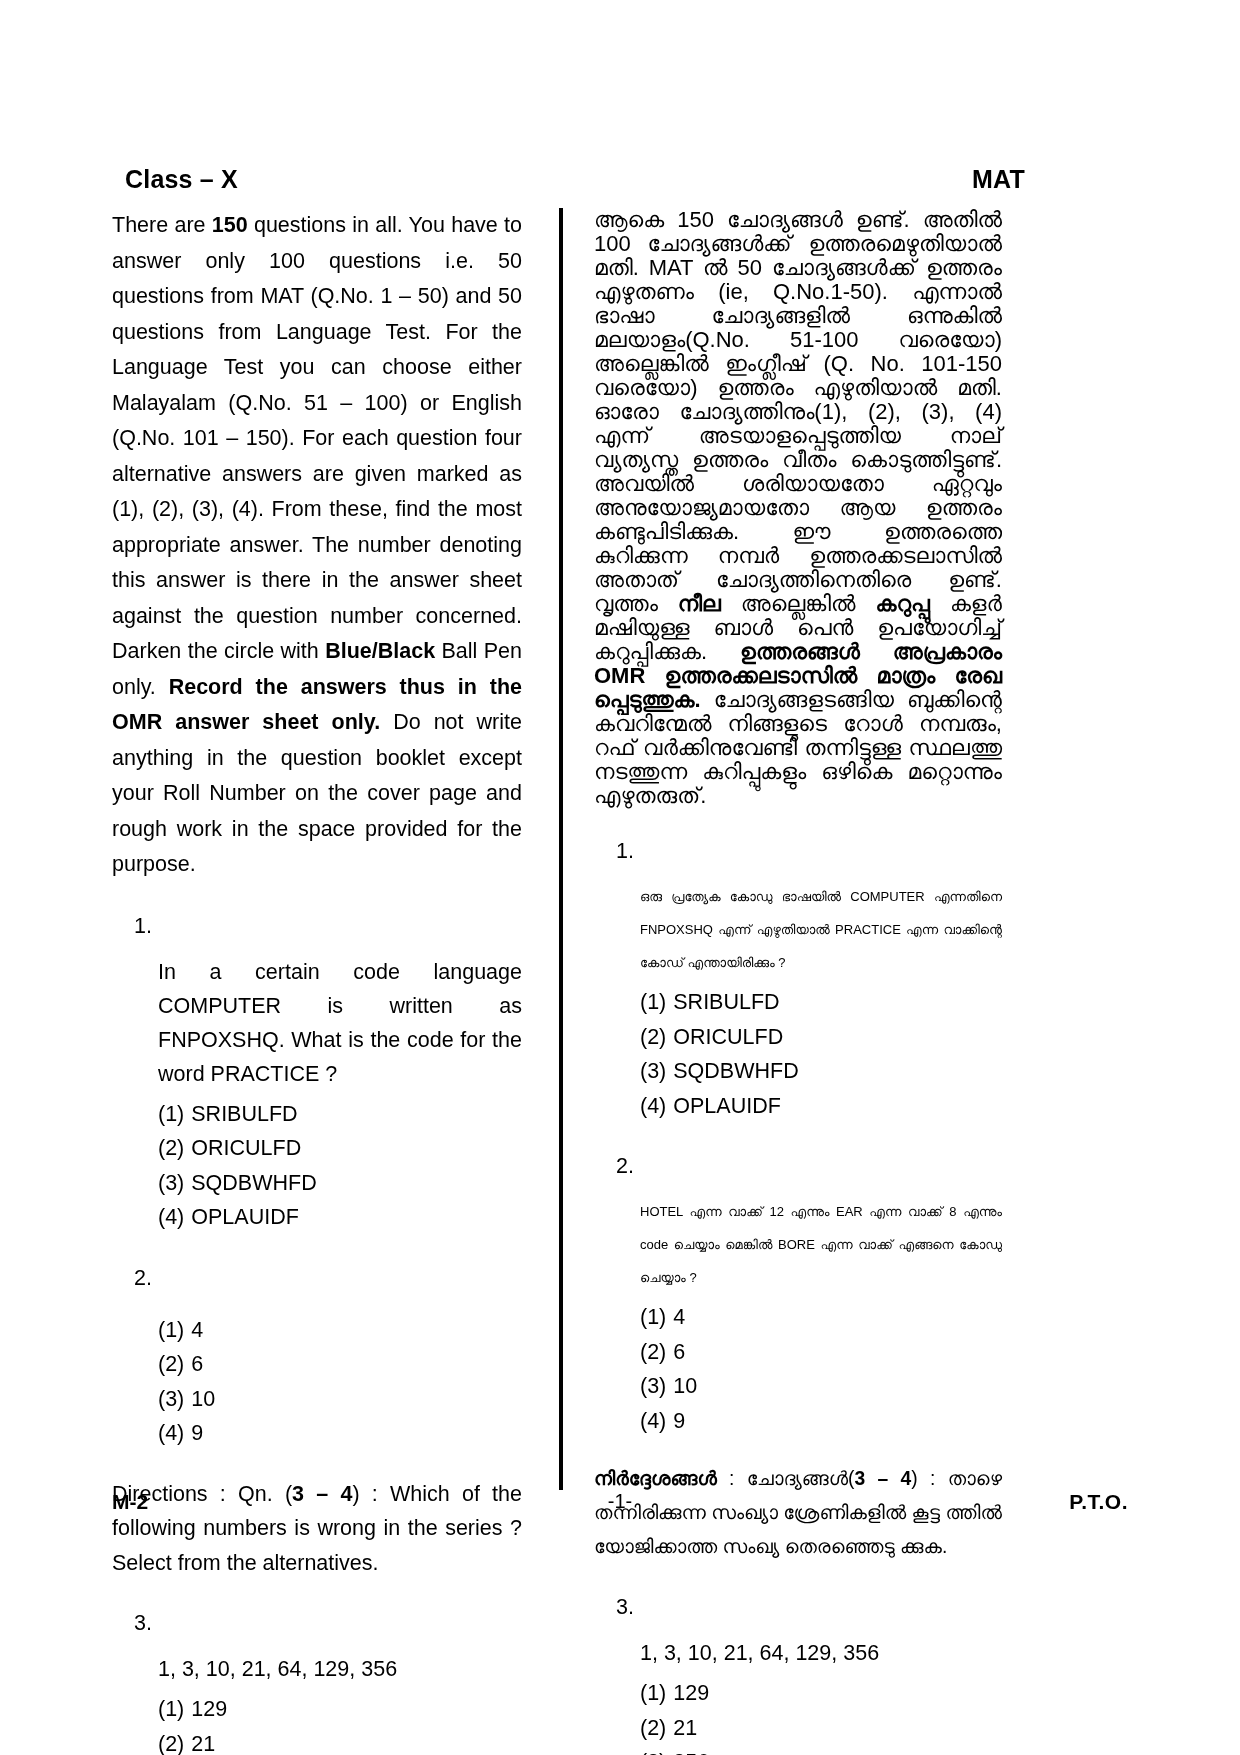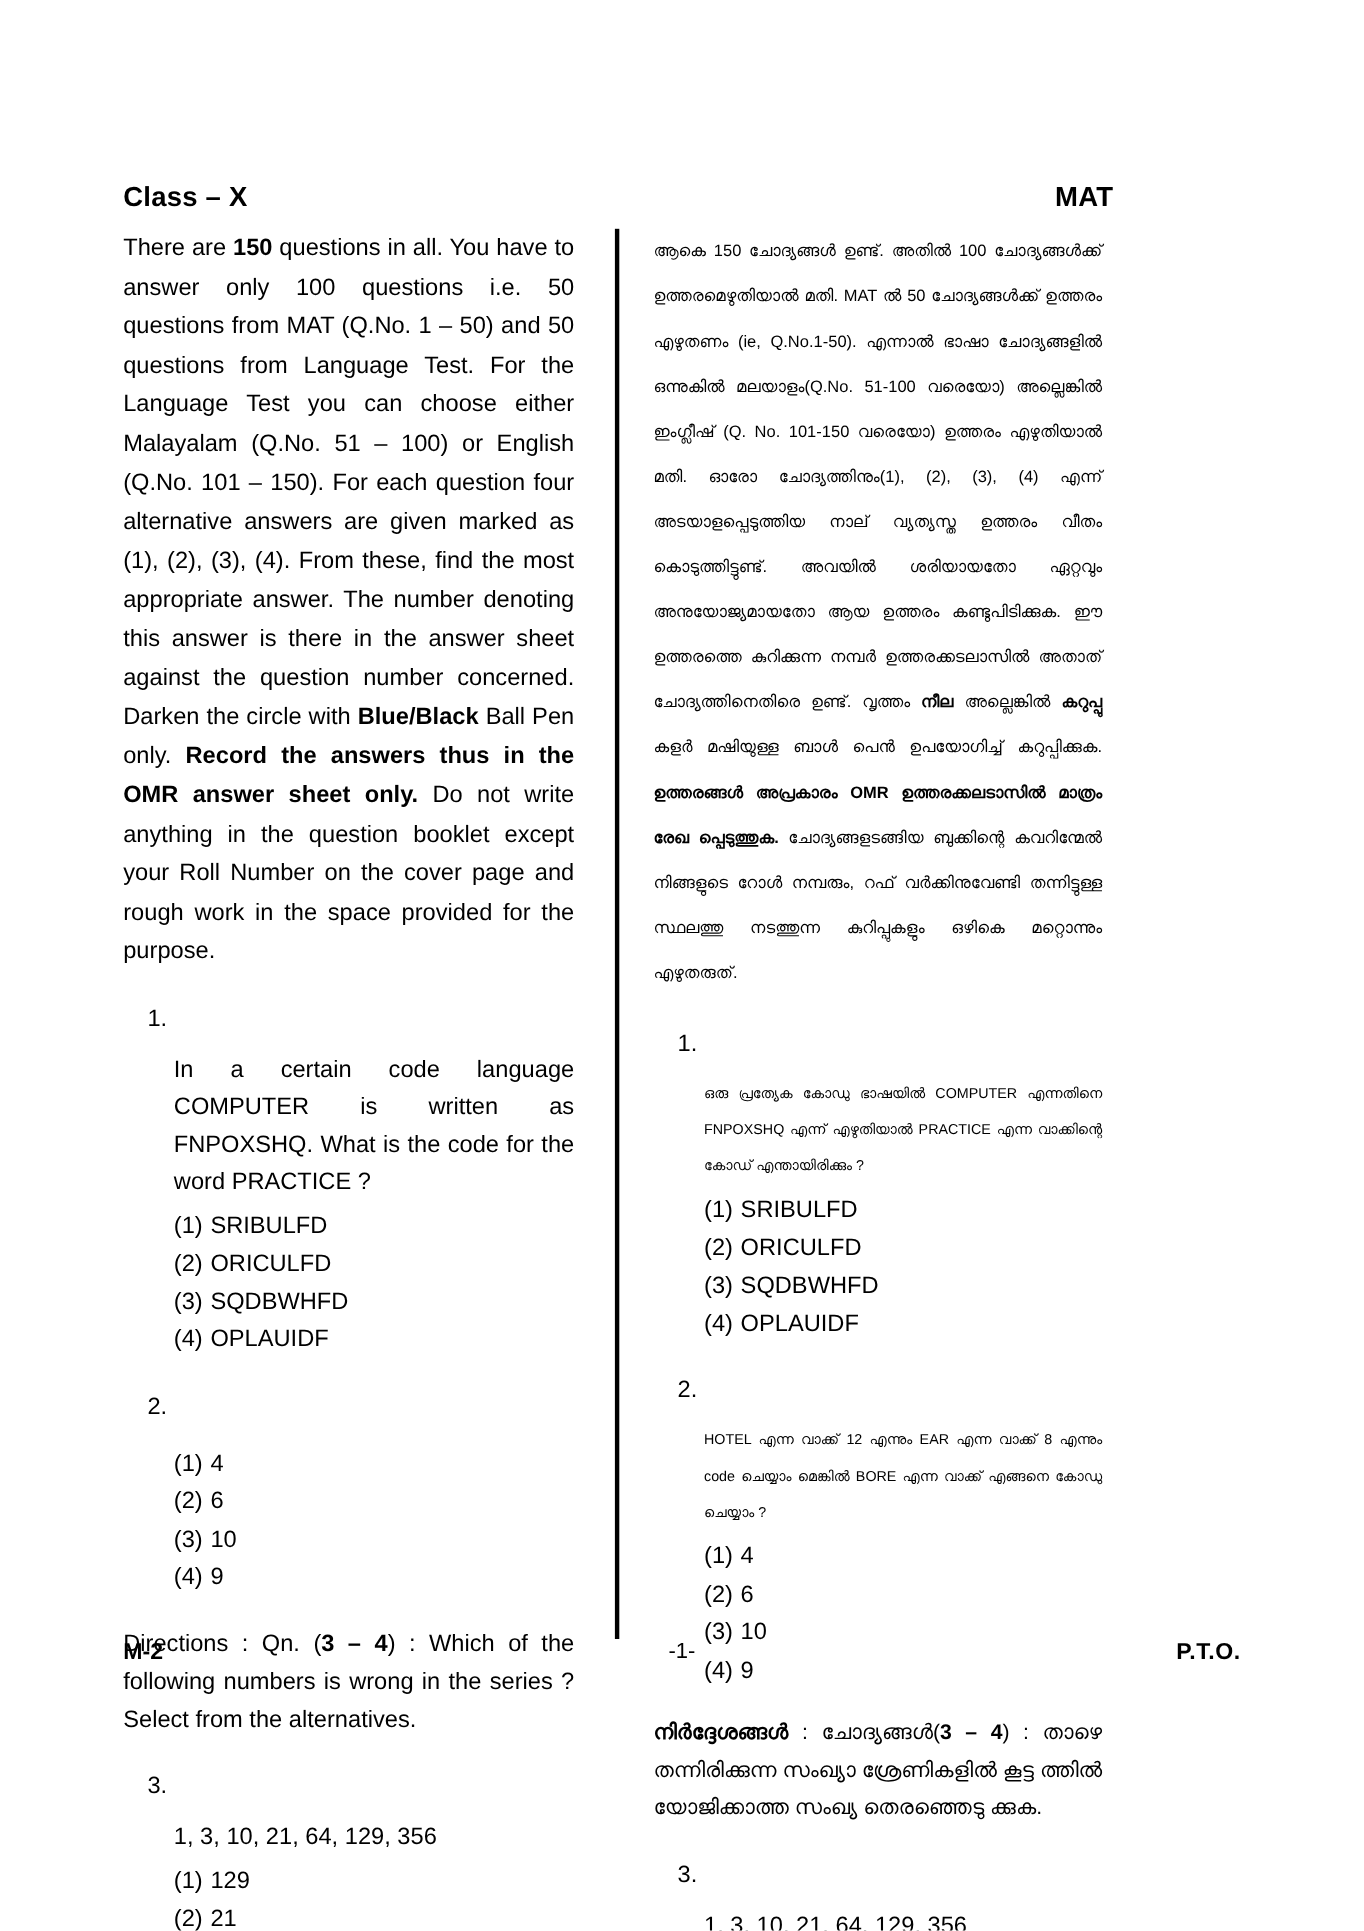--- a/index.html
+++ b/index.html
@@ -18,21 +18,21 @@
   .page {
     position: absolute;
     left: 0; top: 0;
     width: 1240px;
     height: 1755px;
     background: #fff;
   }
   
   .header {
     position: absolute;
-    left: 112px;
+    left: 125px;
     top: 165px;
     width: 900px;
     display: flex;
     justify-content: space-between;
     align-items: center;
   }
   .header .class-label,
   .header .subject-label {
     font-size: 25px;
     font-weight: bold;
@@ -70,22 +70,22 @@
   .intro-en {
     font-size: 21.5px;
     line-height: 35.5px;
     text-align: justify;
     text-justify: inter-word;
     word-spacing: -0.2px;
   }
   .intro-en b { font-weight: bold; }
 
   .intro-ml {
-    font-size: 15px;
-    line-height: 41px;
+    font-size: 22px;
+    line-height: 24px;
     text-align: justify;
     text-justify: inter-word;
   }
   .intro-ml b { font-weight: bold; }
 
   
   .q {
     display: flex;
     margin-top: 26px;
   }

